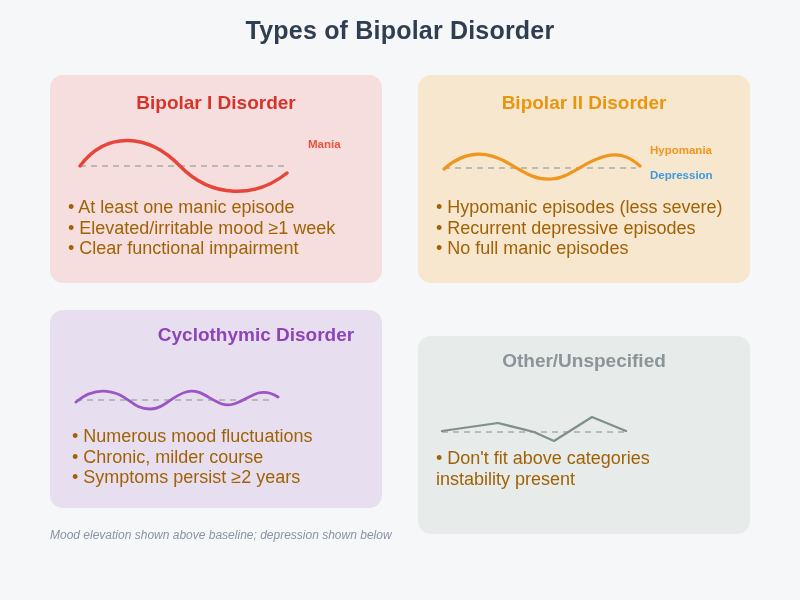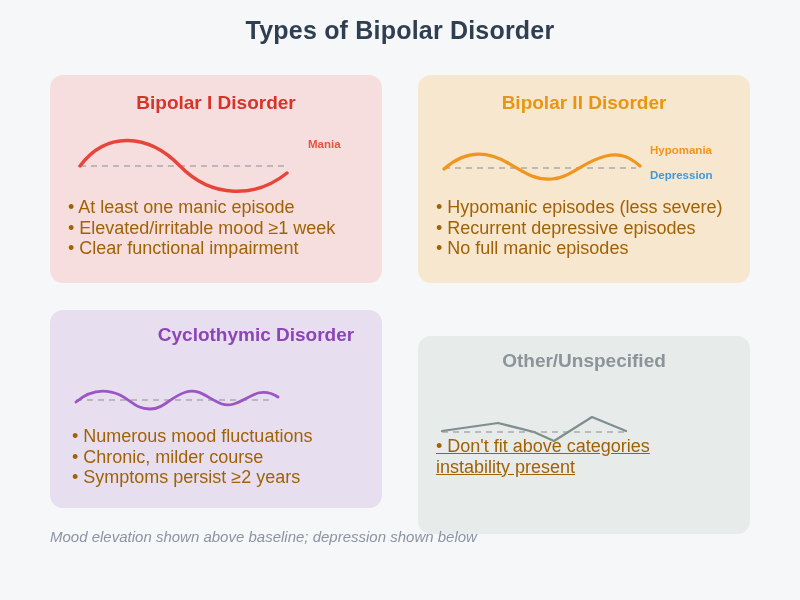--- a/index.html
+++ b/index.html
@@ -46,21 +46,21 @@
   #card-bipolar-1{left:50px;top:75px;width:332px;height:208px;background:#f5dedd;}
   #card-bipolar-2{left:418px;top:75px;width:332px;height:208px;background:#f7e7ce;}
   #card-cyclothymic{left:50px;top:310px;width:332px;height:198px;background:#e7dff0;}
   #card-other{left:418px;top:310px;width:332px;height:198px;background:#e7ebea;margin-top:26px;}
   #card-bipolar-1 .card-title{top:17px;color:#d6332b;}
   #card-bipolar-2 .card-title{top:17px;color:#e8960f;}
   #card-cyclothymic .card-title{top:14px;color:#8e44b8;margin-left:40px;}
   #card-other .card-title{top:14px;color:#8a9499;}
   #footer-note{
     position:absolute;left:50px;top:528px;
-    font-size:15px;font-style:italic;
+    font-size:12px;font-style:italic;
     color:#8a94a3;
   }
 </style>
 </head>
 <body>
 
 <div id="page-title">Types of Bipolar Disorder</div>
 
 <div class="card" id="card-bipolar-1">
   <div class="card-title">Bipolar I Disorder</div>
@@ -121,19 +121,19 @@
 <div class="card" id="card-other">
   <div class="card-title">Other/Unspecified</div>
 
   <div class="wave-wrap" style="left:18px;top:68px;">
     <svg width="200" height="44" viewBox="0 0 200 44">
       <line x1="6" y1="28" x2="190" y2="28" stroke="#aaaaaa" stroke-width="1.6" stroke-dasharray="6,5"></line>
       <path d="M6,27 L62,19 L98,28 L118,37 L156,13 L190,27" fill="none" stroke="#7e8f8c" stroke-width="2.2" stroke-linecap="round" stroke-linejoin="round"></path>
     </svg>
   </div>
 
-  <div class="bullets" style="left:18px;top:100px;text-decoration:underline;">
+  <div class="bullets" style="left:18px;top:112px;">
     <div class="b">• Don't fit above categories</div>
     <div class="cont">instability present</div>
   </div>
 </div>
 
 <div id="footer-note">Mood elevation shown above baseline; depression shown below</div>
 
 </body></html>

